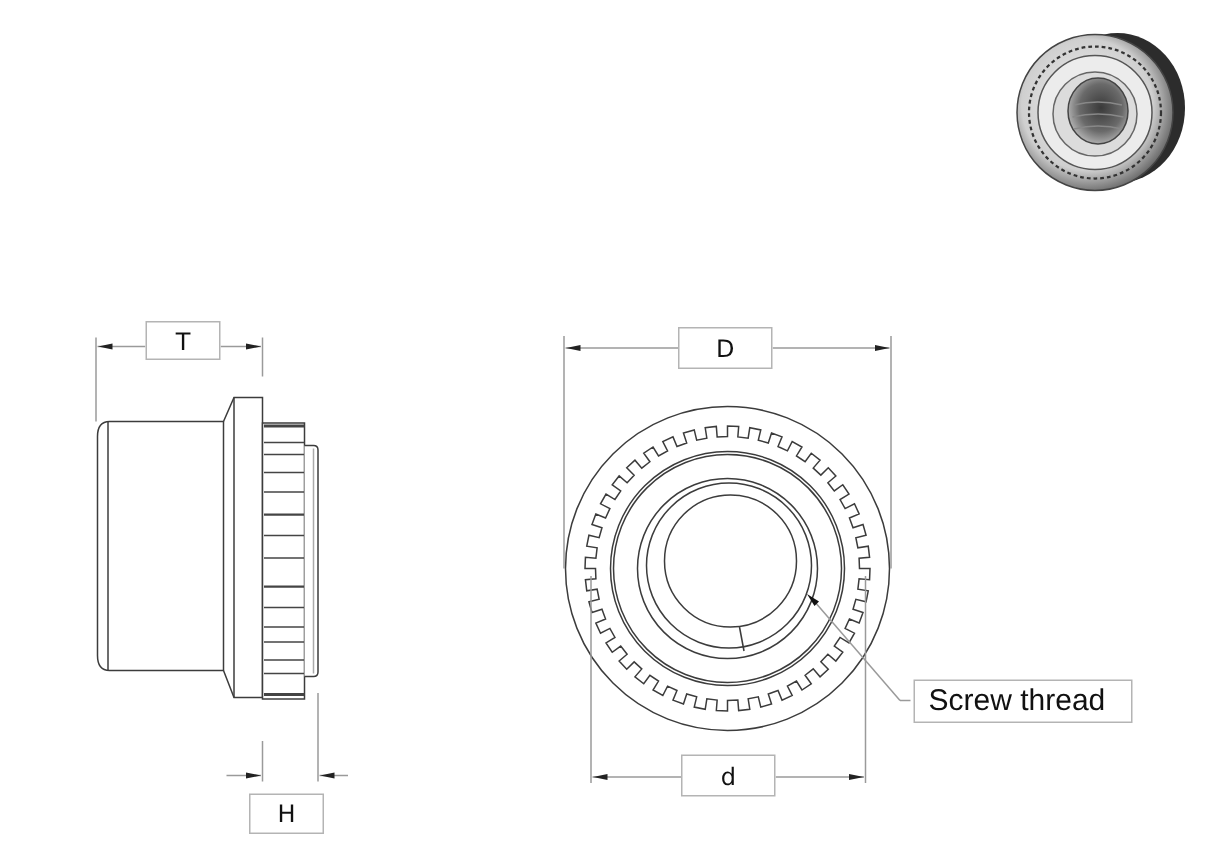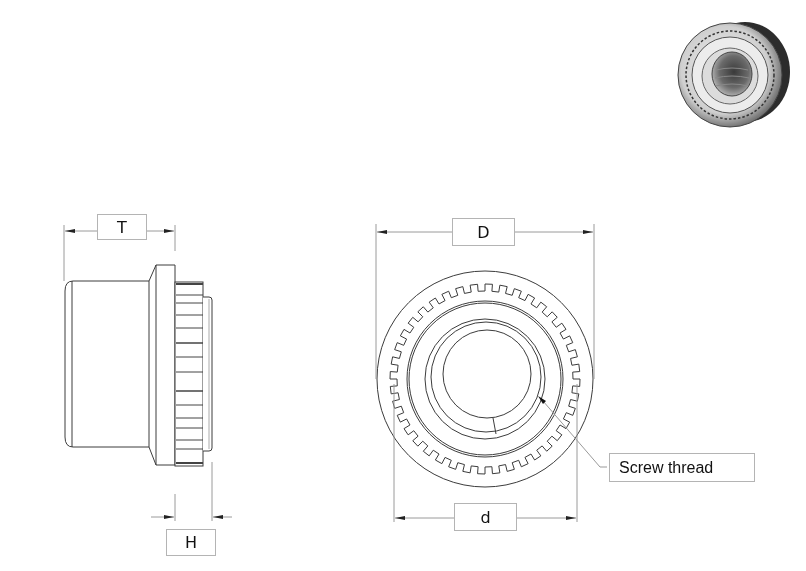--- a/index.html
+++ b/index.html
@@ -1,21 +1,21 @@
 <!DOCTYPE html>
 <html><head>
   <meta charset="utf-8">
   <style>
     html, body { margin: 0; padding: 0; background: #ffffff; }
     body { width: 806px; height: 571px; position: relative; overflow: hidden; font-family: "Liberation Sans", sans-serif; }
     #drawing { position: absolute; left: 0; top: 0; width: 806px; height: 571px; }
     .label-box { position: absolute; background: #fff; border: 1px solid #b4b4b4; box-sizing: border-box;
       display: flex; align-items: center; justify-content: center; color: #111; font-size: 16px; font-family: "DejaVu Sans", sans-serif; }
     .callout-box { position: absolute; background: #fff; border: 1px solid #b4b4b4; box-sizing: border-box;
-      display: flex; align-items: center; padding-left: 9px; color: #111; font-size: 16px; font-family: "Liberation Sans", sans-serif; }
+      display: flex; align-items: center; padding-left: 9px; color: #111; font-size: 20px; font-family: "Liberation Sans", sans-serif; }
   </style>
 </head>
 <body>
 
 <svg id="drawing" viewBox="0 0 806 571" xmlns="http://www.w3.org/2000/svg">
   <defs>
     <marker id="arr" markerWidth="10" markerHeight="6" refX="10" refY="3" orient="auto" markerUnits="userSpaceOnUse">
       <path d="M0,1 L10,3 L0,5 Z" fill="#222"></path>
     </marker>
     <radialGradient id="isoBody" cx="45%" cy="45%" r="60%">

